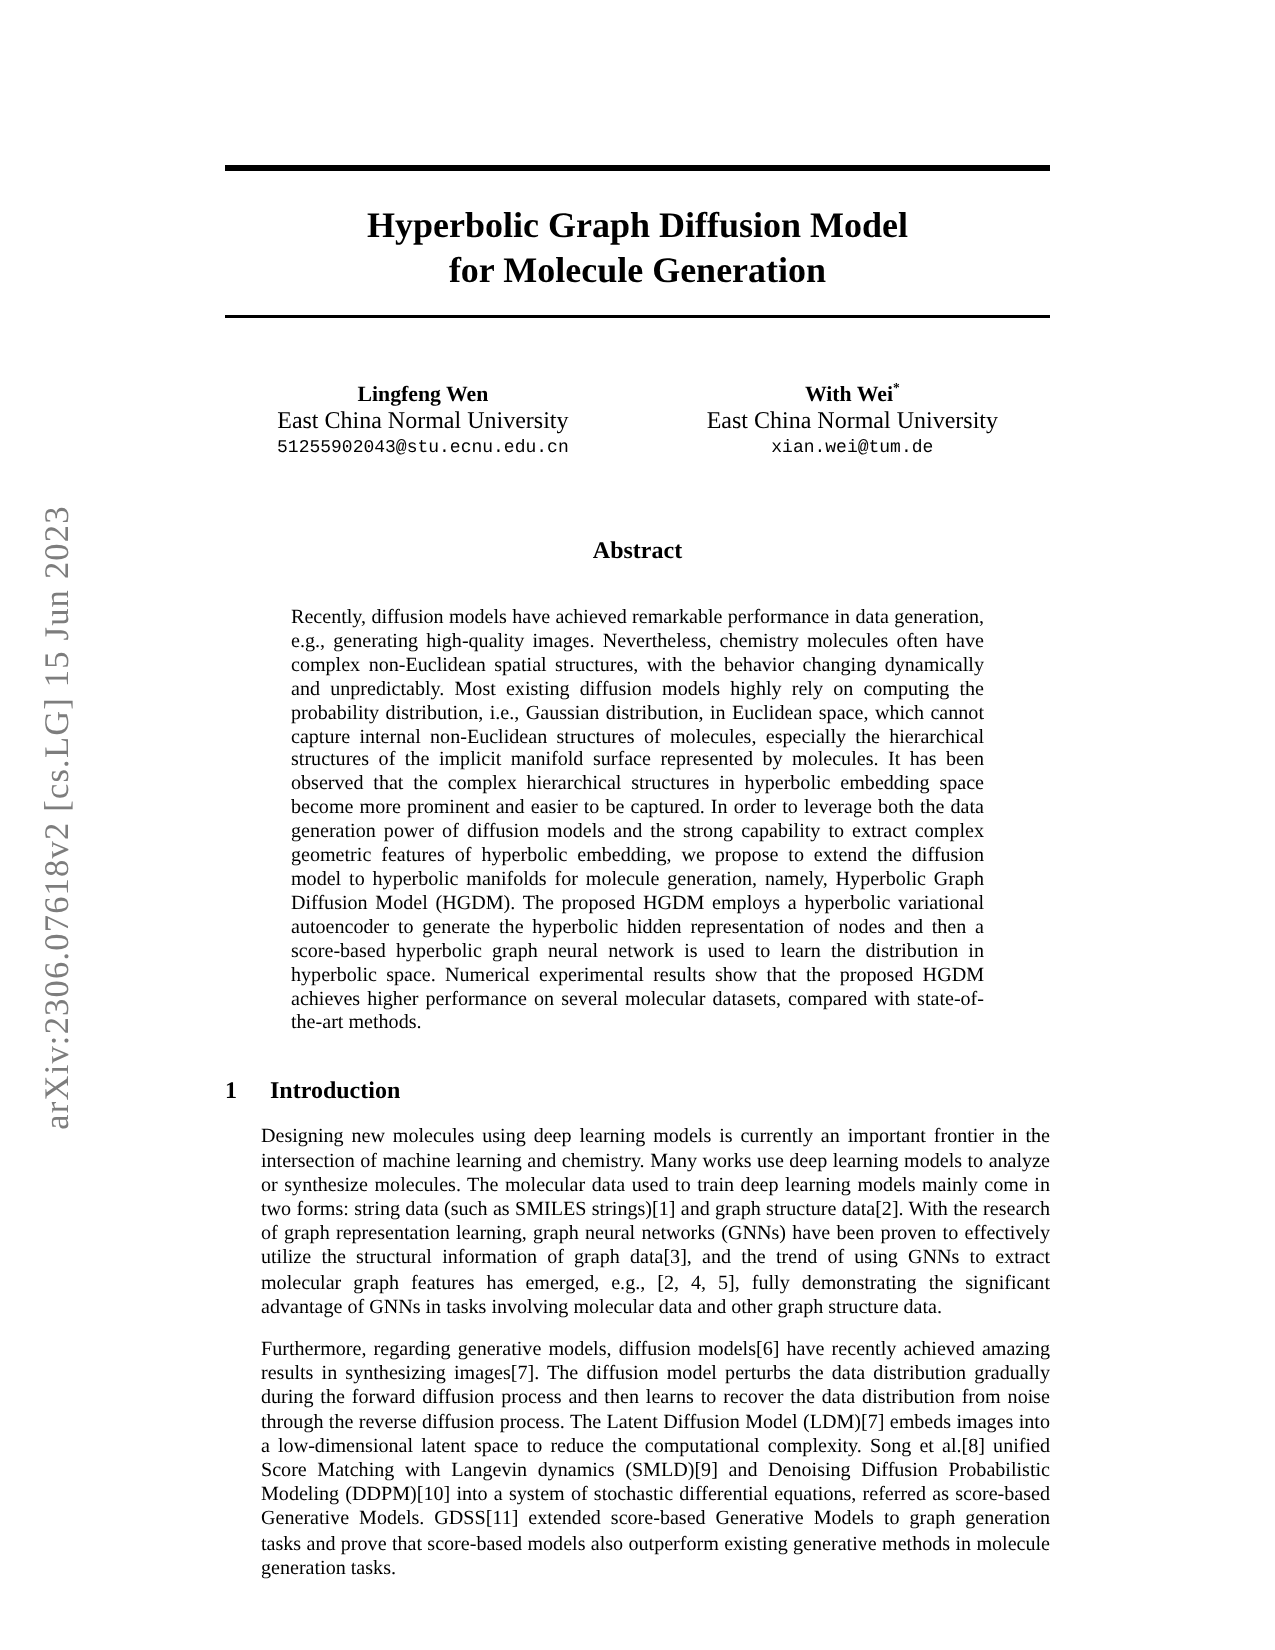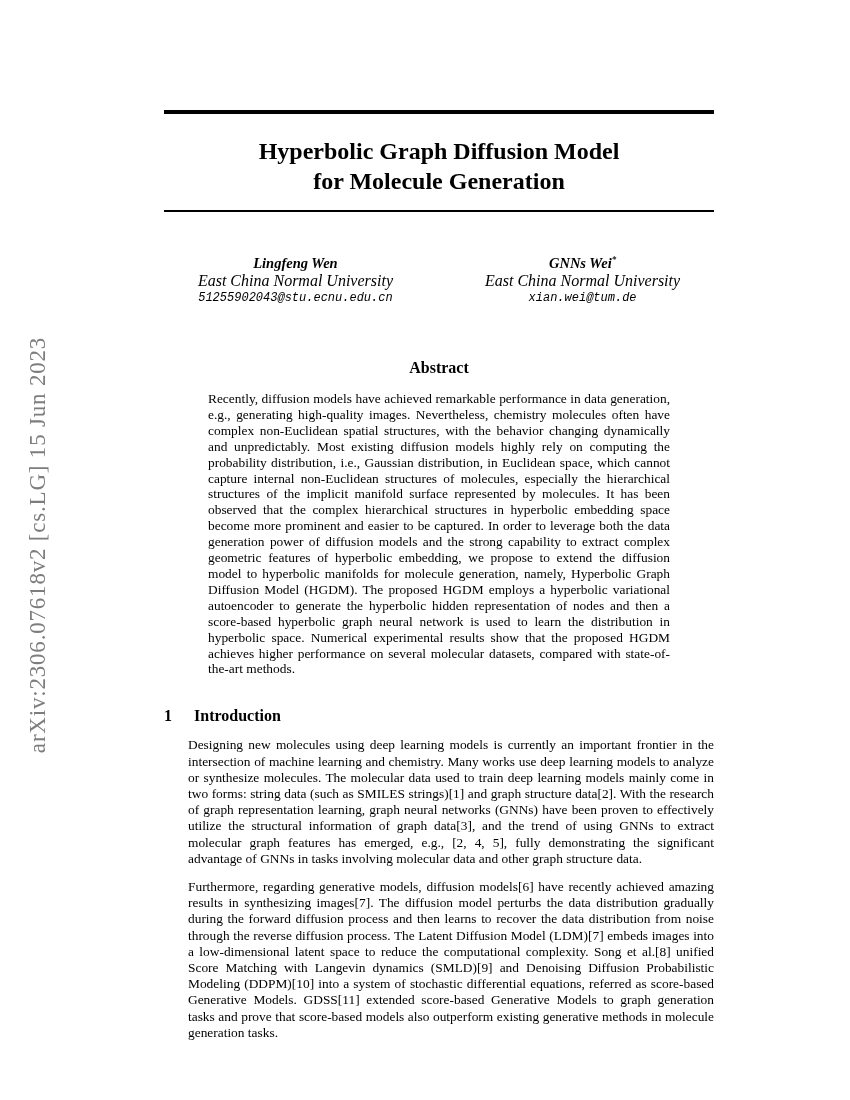--- a/index.html
+++ b/index.html
@@ -18,54 +18,53 @@
     top: 545px;
     transform: translate(-50%, -50%) rotate(-90deg);
     white-space: nowrap;
     color: #7d7d7d;
     font-size: 23px;
     letter-spacing: 0.8px;
     font-family: "Liberation Serif", serif;
   }
   .content {
     position: absolute;
-    left: 164px;
+    left: 150px;
     top: 110px;
     width: 550px;
   }
   .rule-thick { height: 4px; background: #000; }
   .rule-thin  { height: 2px; background: #000; margin-top: 10px; }
   .title {
     text-align: center;
     font-weight: bold;
     font-size: 24px;
     line-height: 30px;
     margin-top: 22px;
     margin-bottom: 14px;
   }
   .authors {
     display: flex;
     justify-content: center;
     gap: 92px;
     margin-top: 42px;
     text-align: center;
-    font-style: italic;
   }
   .author .name  { font-weight: bold; font-size: 14.5px; line-height: 18px; }
   .author .affil { font-size: 16px; line-height: 18px; }
   .author .email { font-family: "Liberation Mono", monospace; font-size: 12px; line-height: 17px; }
   sup { font-size: 9px; vertical-align: super; line-height: 0; }
   .abstract-head {
     text-align: center;
     font-weight: bold;
     font-size: 16px;
     margin-top: 52px;
   }
   .abstract-body {
-    margin: 14px auto 0 auto;
+    margin: 26px auto 0 auto;
     width: 462px;
     font-size: 13.4px;
     line-height: 15.9px;
     text-align: justify;
   }
   .section-head {
     margin-top: 30px;
     font-size: 16px;
     font-weight: bold;
     display: flex;
@@ -105,21 +104,21 @@
 
     <div class="rule-thin"></div>
 
     <div class="authors">
       <div class="author">
         <div class="name"><span>Lingfeng Wen</span><sup></sup></div>
         <div class="affil">East China Normal University</div>
         <div class="email">51255902043@stu.ecnu.edu.cn</div>
       </div>
       <div class="author">
-        <div class="name"><span>GNNs Wei</span><sup>*</sup></div>
+        <div class="name"><span>With Wei</span><sup>*</sup></div>
         <div class="affil">East China Normal University</div>
         <div class="email">xian.wei@tum.de</div>
       </div>
     </div>
 
     <div class="abstract-head">Abstract</div>
     <div class="abstract-body">Recently, diffusion models have achieved remarkable performance in data generation, e.g., generating high-quality images. Nevertheless, chemistry molecules often have complex non-Euclidean spatial structures, with the behavior changing dynamically and unpredictably. Most existing diffusion models highly rely on computing the probability distribution, i.e., Gaussian distribution, in Euclidean space, which cannot capture internal non-Euclidean structures of molecules, especially the hierarchical structures of the implicit manifold surface represented by molecules. It has been observed that the complex hierarchical structures in hyperbolic embedding space become more prominent and easier to be captured. In order to leverage both the data generation power of diffusion models and the strong capability to extract complex geometric features of hyperbolic embedding, we propose to extend the diffusion model to hyperbolic manifolds for molecule generation, namely, Hyperbolic Graph Diffusion Model (HGDM). The proposed HGDM employs a hyperbolic variational autoencoder to generate the hyperbolic hidden representation of nodes and then a score-based hyperbolic graph neural network is used to learn the distribution in hyperbolic space. Numerical experimental results show that the proposed HGDM achieves higher performance on several molecular datasets, compared with state-of-the-art methods.</div>
 
     <div class="section-head">
       <span class="num">1</span>

